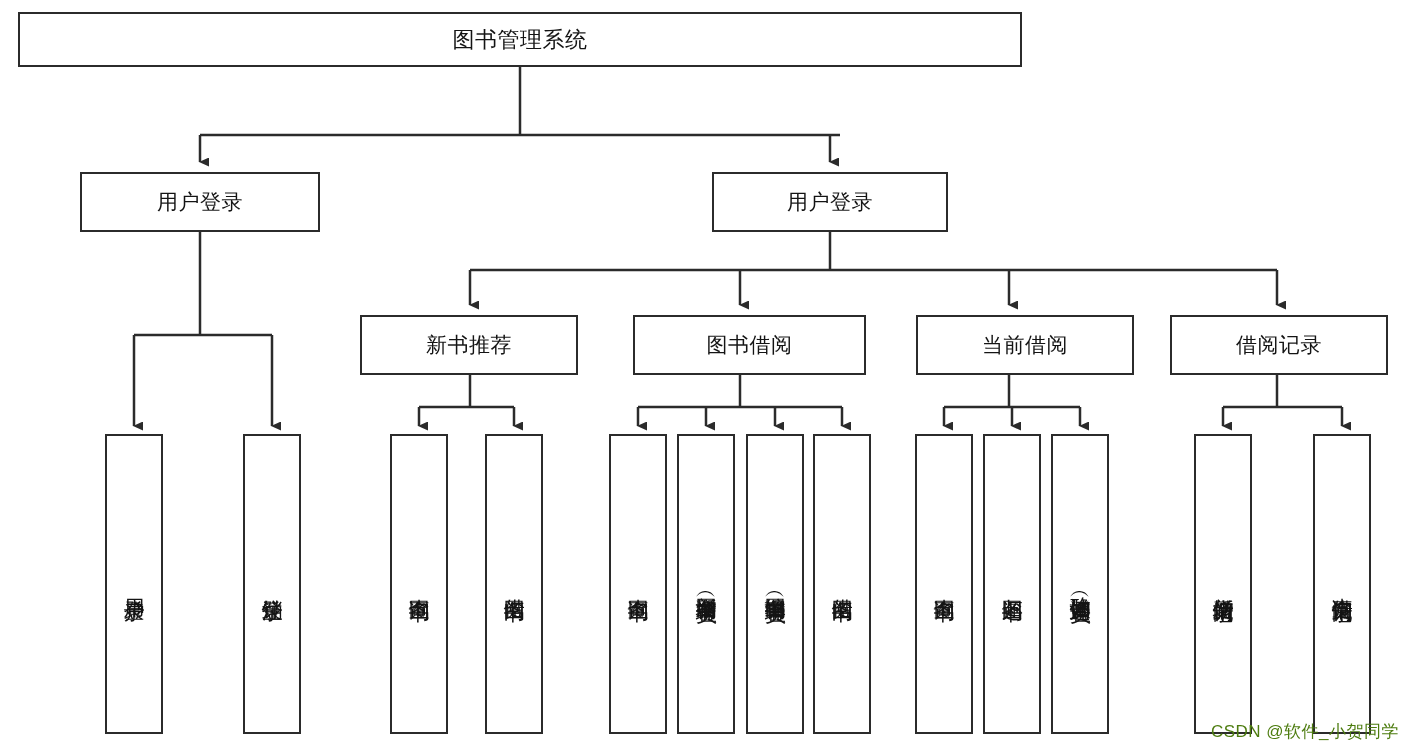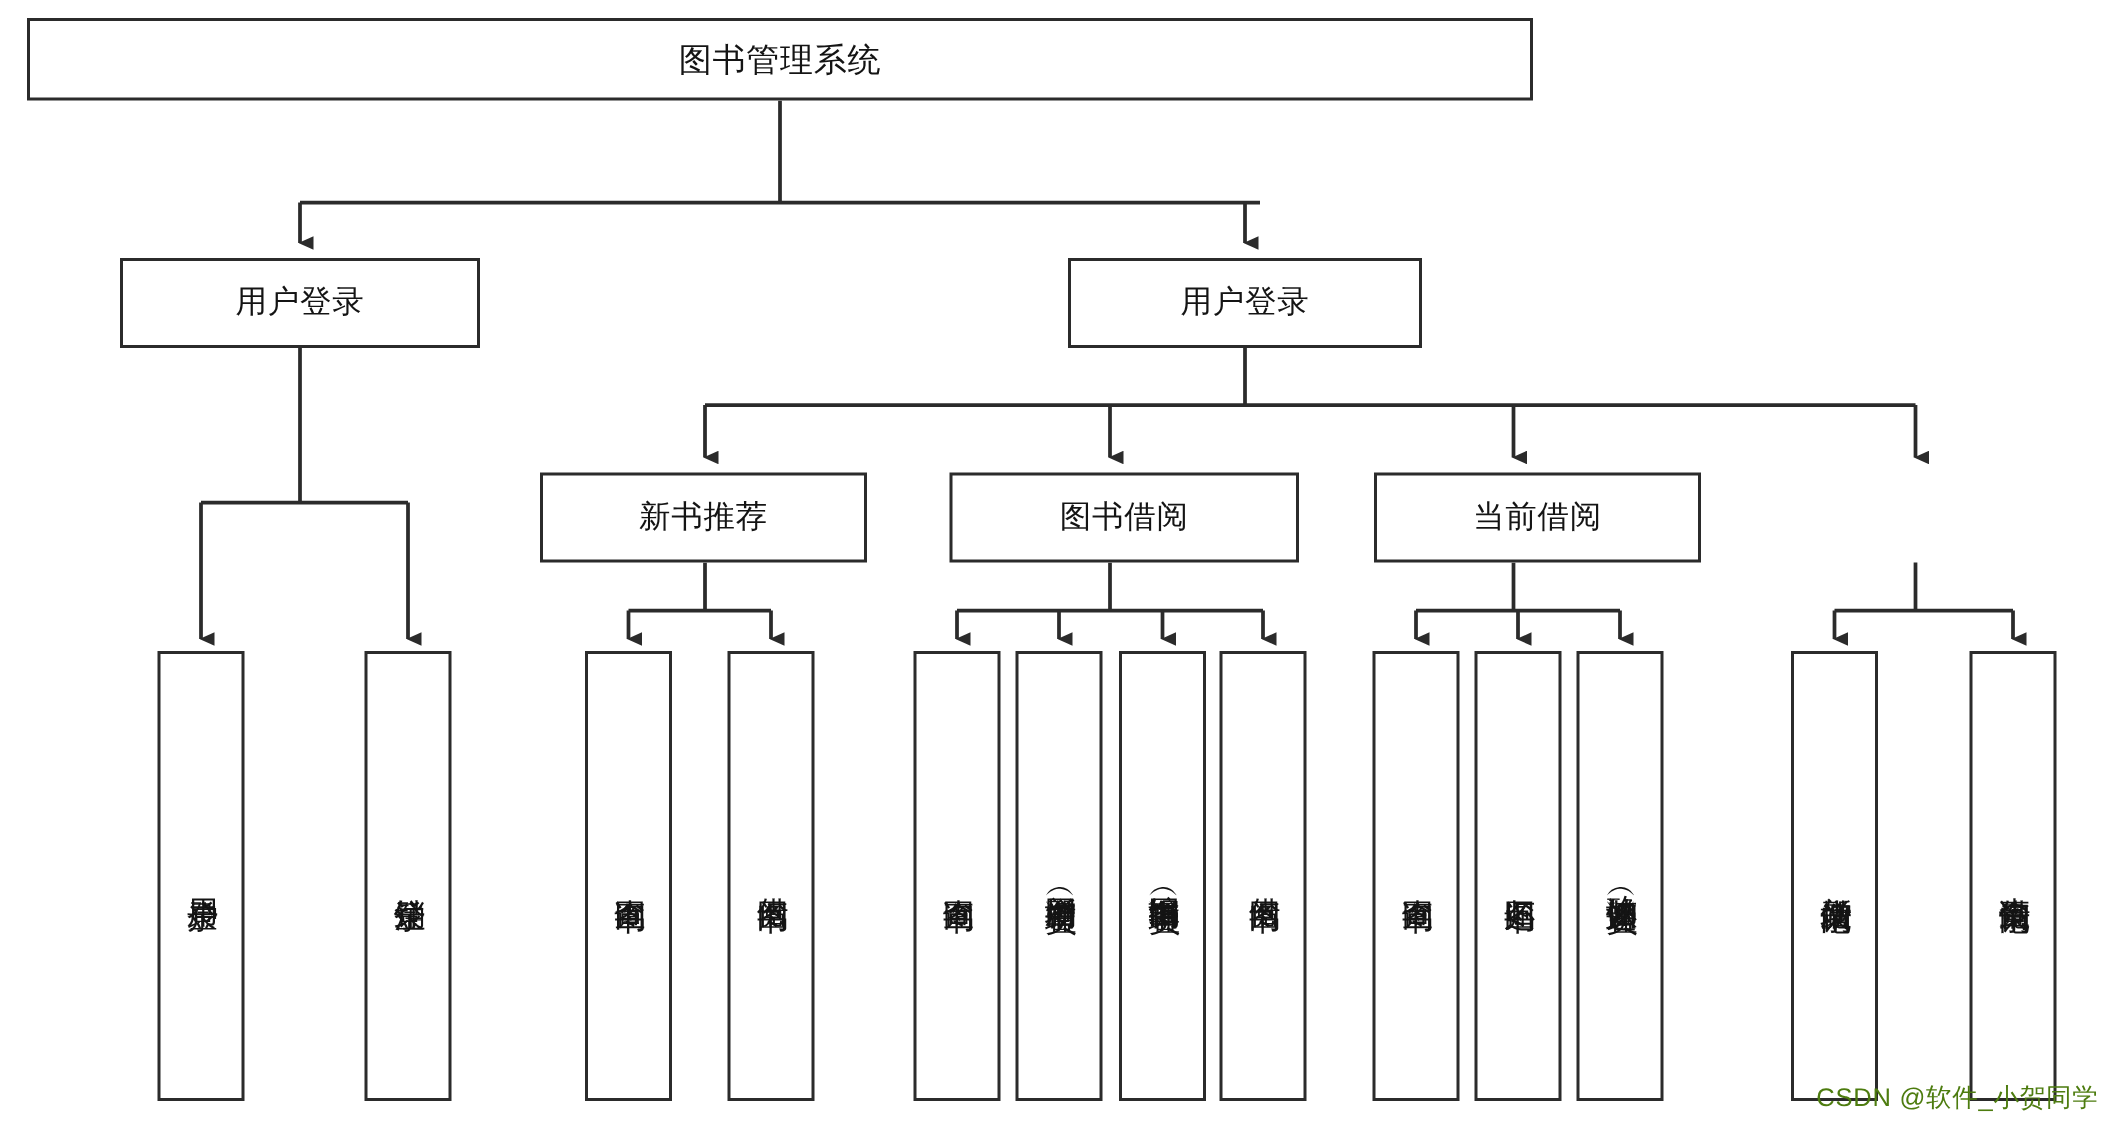--- a/index.html
+++ b/index.html
@@ -127,20 +127,23 @@
 
   <div class="node lvl2" style="left:360px;top:315px;width:218px;height:60px;">
     <span class="lbl">新书推荐</span>
   </div>
   <div class="node lvl2" style="left:633px;top:315px;width:233px;height:60px;">
     <span class="lbl">图书借阅</span>
   </div>
   <div class="node lvl2" style="left:900px;top:315px;width:218px;height:60px;margin-left:16px;">
     <span class="lbl">当前借阅</span>
   </div>
+  <div class="node lvl2" style="left:1170px;top:315px;width:218px;height:60px;">
+    <span class="lbl">借阅记录</span>
+  </div>
 
   <div class="node vert" style="left:105px;top:434px;width:58px;height:300px;">
     <span class="lbl">用户登录</span>
   </div>
   <div class="node vert" style="left:243px;top:434px;width:58px;height:300px;">
     <span class="lbl">注销登录</span>
   </div>
 
   <div class="node vert" style="left:390px;top:434px;width:58px;height:300px;">
     <span class="lbl">查询图书</span>

